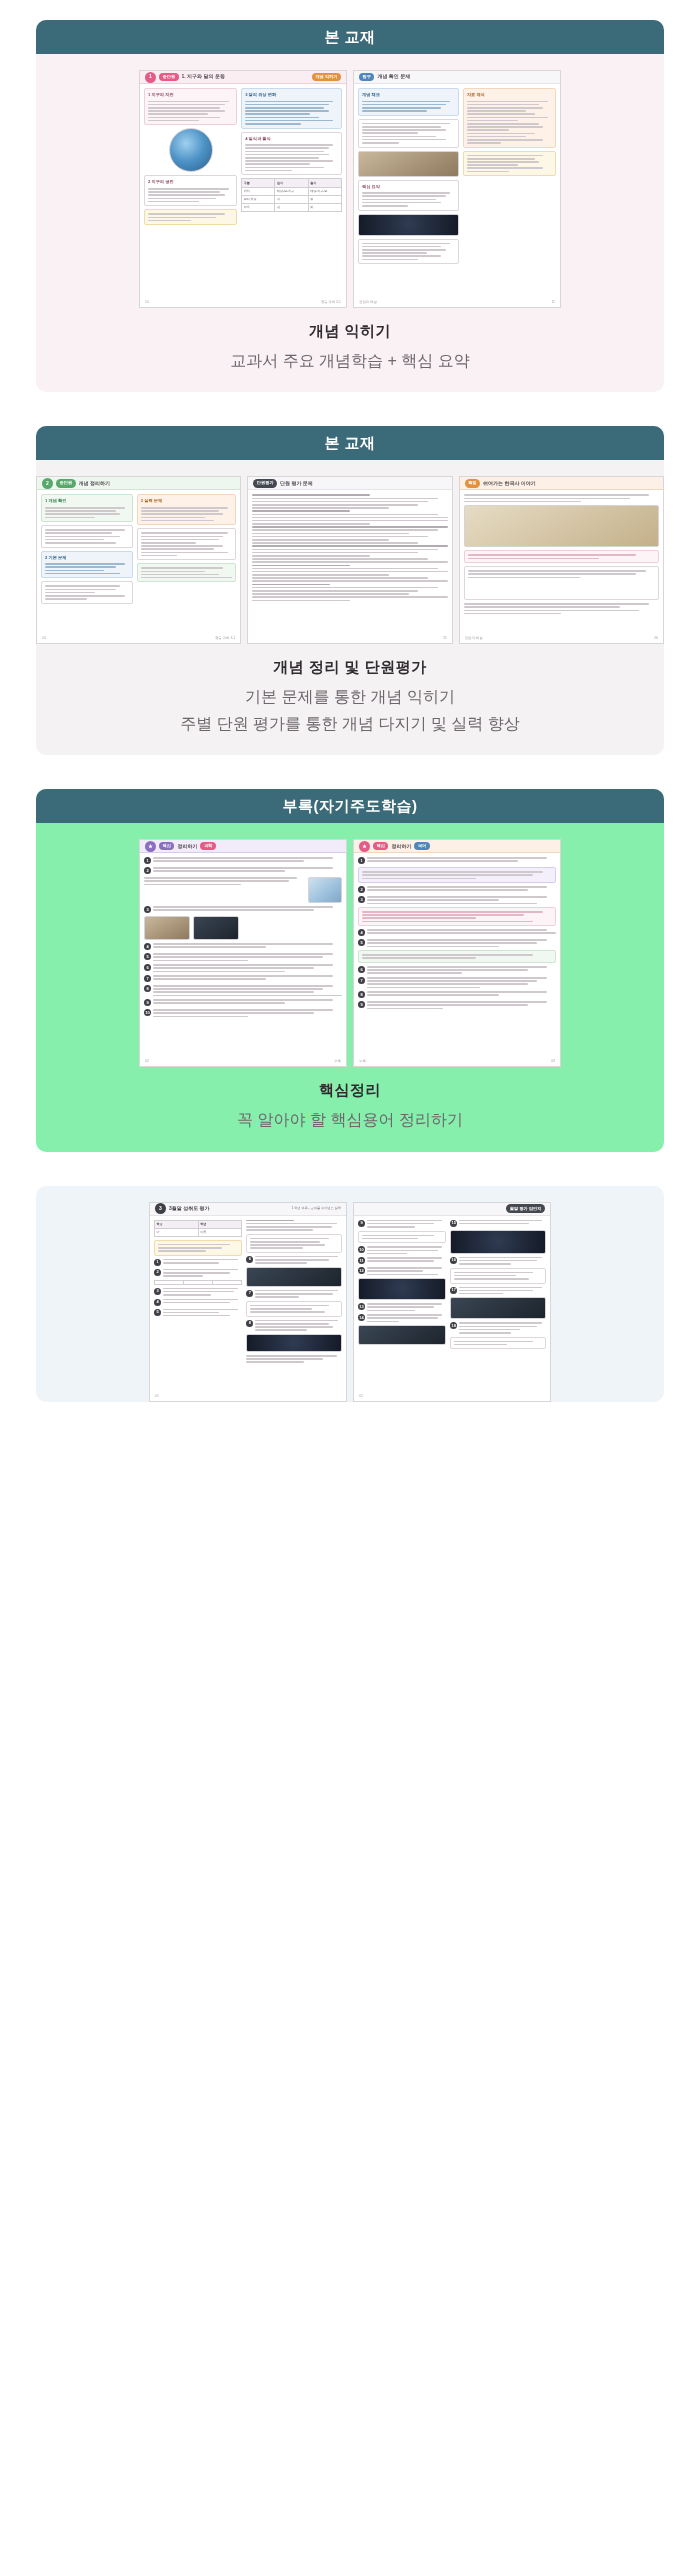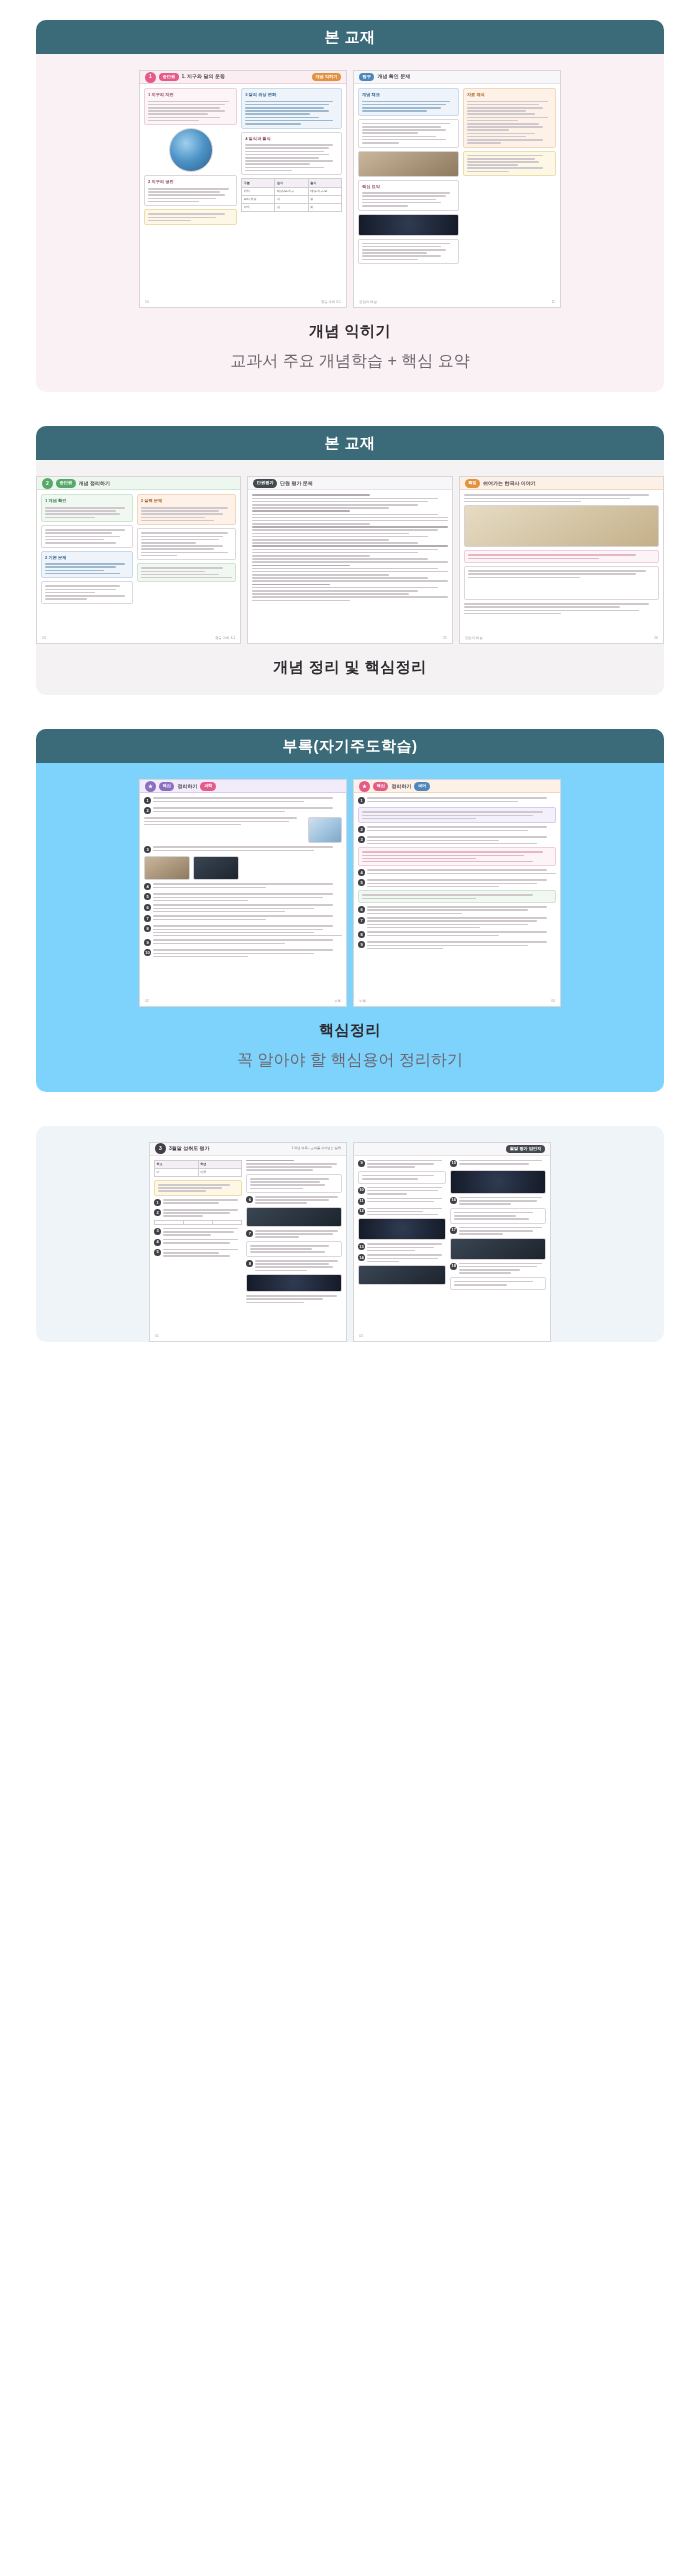--- a/index.html
+++ b/index.html
@@ -23,21 +23,21 @@
     margin-bottom: 34px;
     border-radius: 10px;
     overflow: hidden;
     background: #f5f3f4;
     display: flex;
     flex-direction: column;
     align-items: center;
   }
   .section.theme-gray  { background: #f4f2f3; }
   .section.theme-pink  { background: #f9f1f4; }
-  .section.theme-lav   { background: #7dd3fc; }
+  .section.theme-lav   { background: #86efac; }
   .section.theme-blue  { background: #eef4f8; }
 
   .section-header {
     width: 100%;
     height: 34px;
     display: flex;
     align-items: center;
     justify-content: center;
     color: #ffffff;
     font-size: 15px;
@@ -560,21 +560,25 @@
         </div>
       </div>
       <div class="pg-footer">
         <span>정답과 해설</span>
         <span>26</span>
       </div>
     </div>
   </div>
 
   <div class="caption-wrap">
-    <div class="caption-title">개념 정리 및 핵심정리</div>
+    <div class="caption-title">개념 정리 및 단원평가</div>
+    <div class="caption-sub">
+      <span>기본 문제를 통한 개념 익히기</span><br>
+      <span>주별 단원 평가를 통한 개념 다지기 및 실력 향상</span>
+    </div>
   </div>
 </div>
 
 <div class="section theme-lav">
   <div class="section-header hdr-teal">부록(자기주도학습)</div>
 
   <div class="spread">
 
     <div class="page p-lav">
       <div class="pg-top lav">

